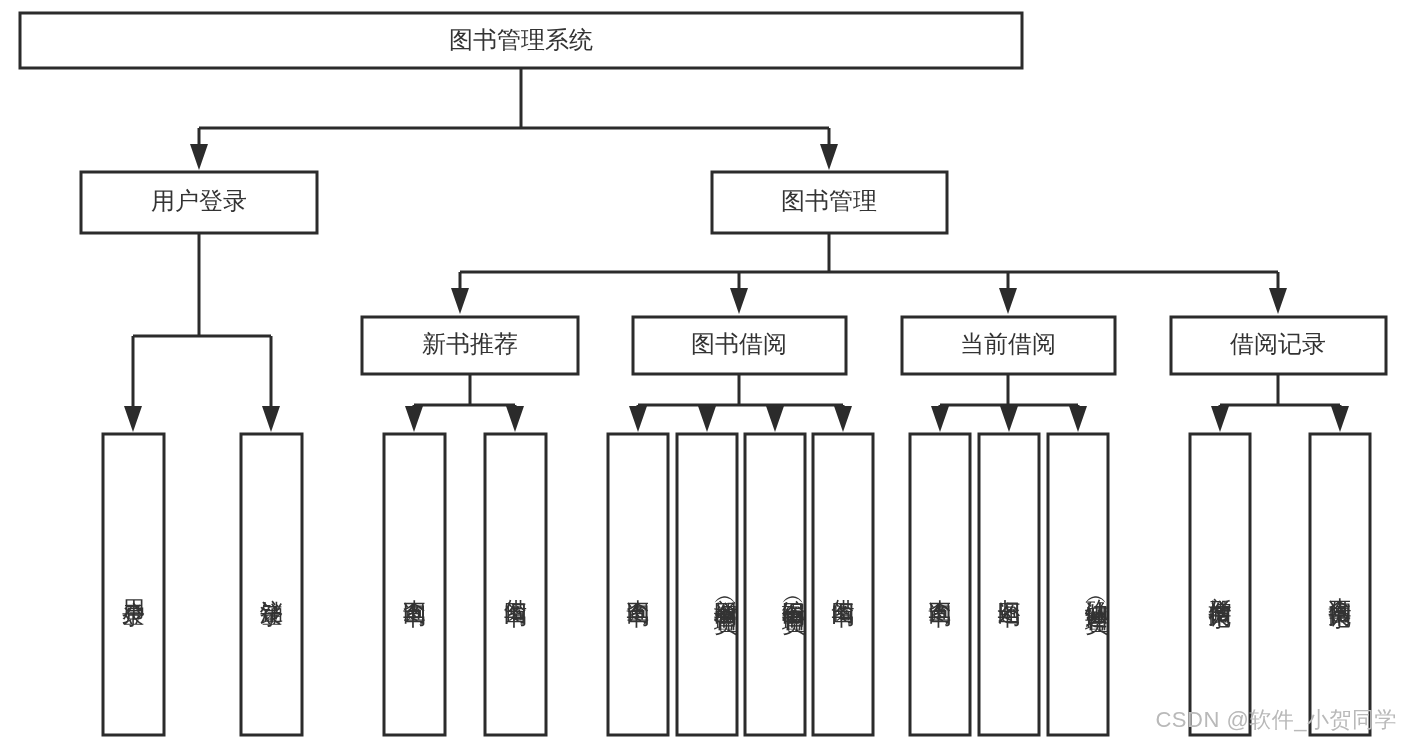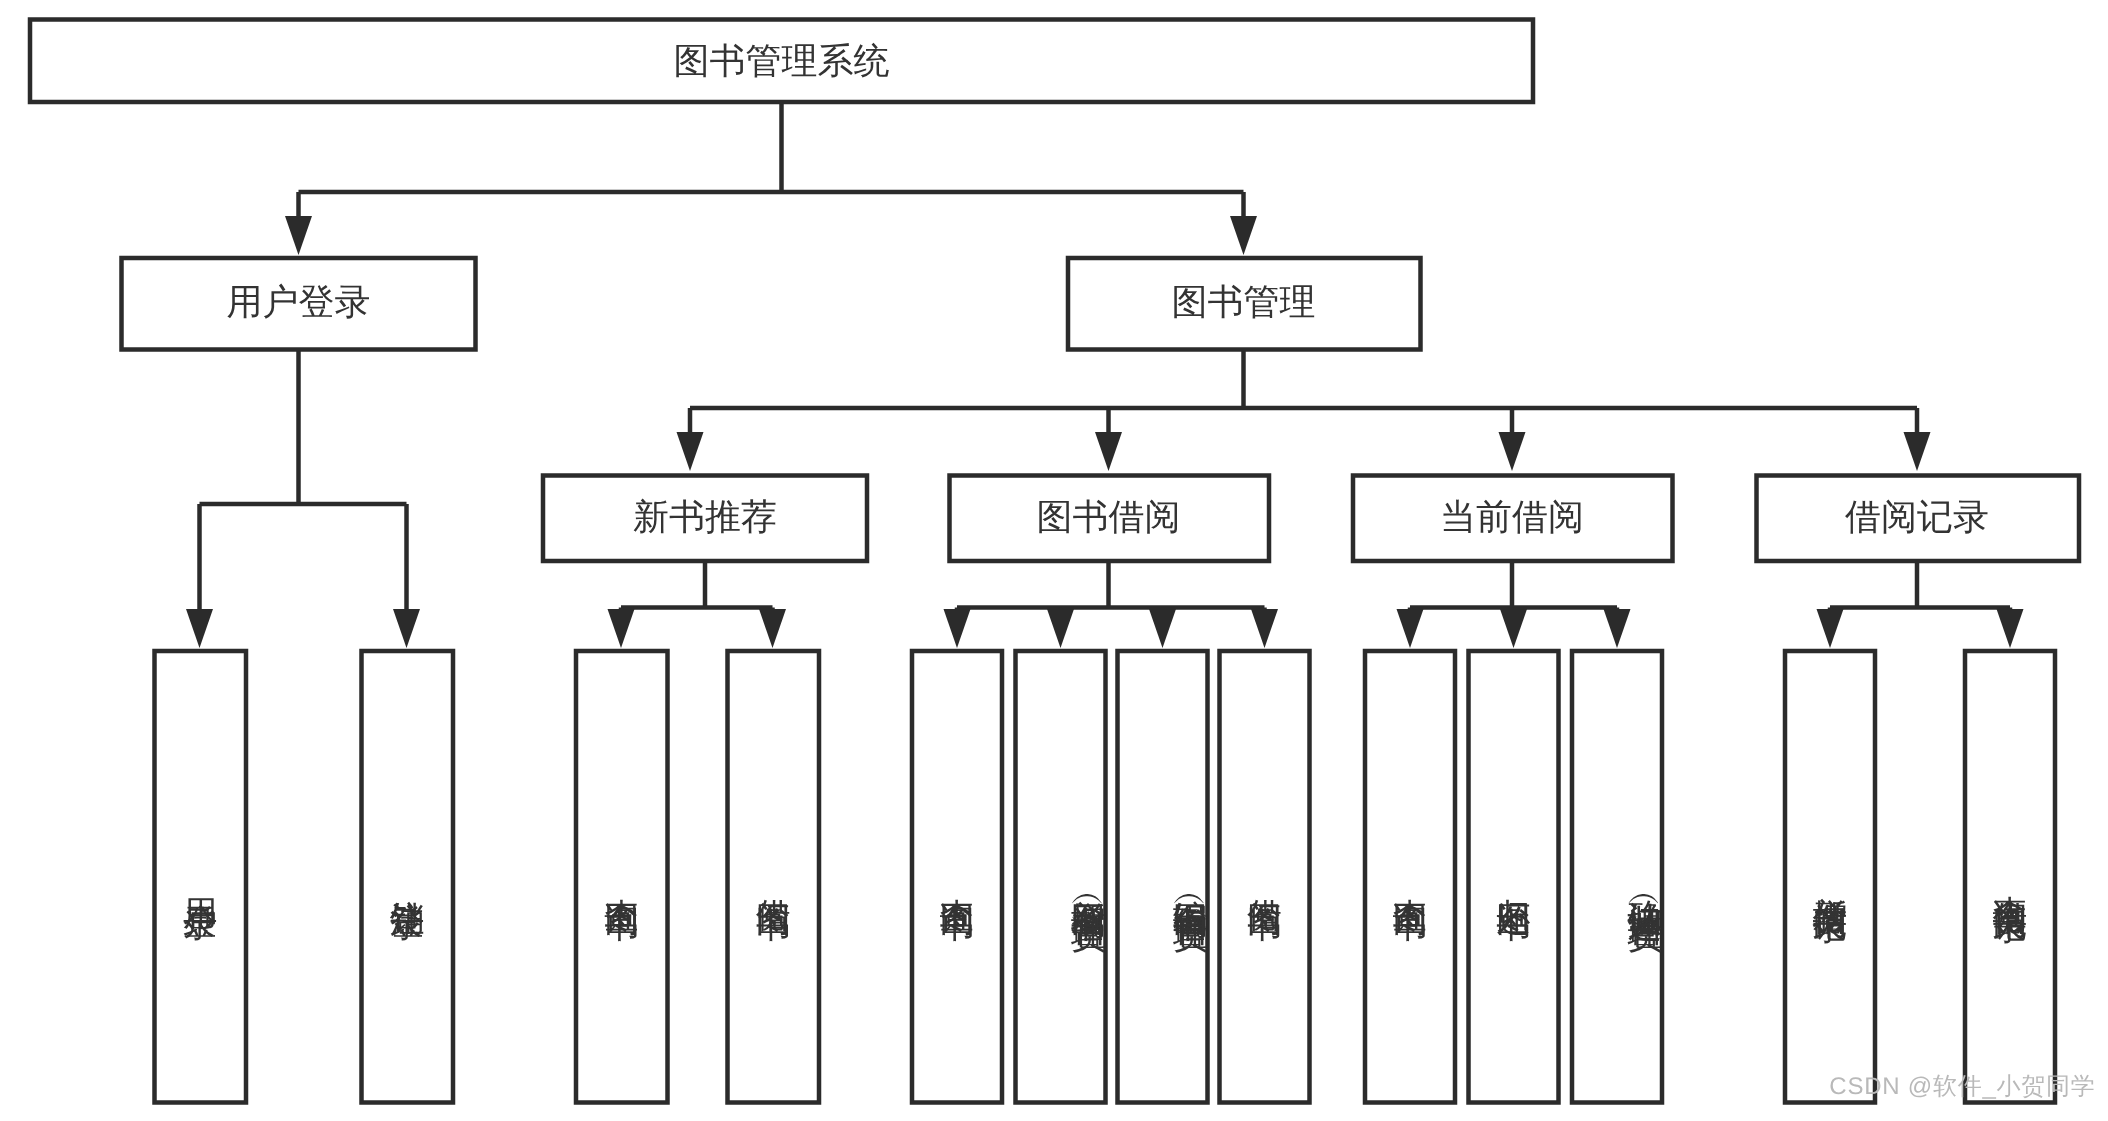--- a/index.html
+++ b/index.html
@@ -59,21 +59,21 @@
     font-size: 23px;
     line-height: 1;
     white-space: nowrap;
     pointer-events: none;
   }
   .watermark {
     position: absolute;
     right: 8px;
     bottom: 6px;
     color: #b9b9b9;
-    font-size: 16px;
+    font-size: 22px;
     font-family: "Liberation Sans", "DejaVu Sans", sans-serif;
     letter-spacing: 0.5px;
     user-select: none;
   }
 </style>
 </head>
 <body>
 
 <div id="canvas-wrap">
 

